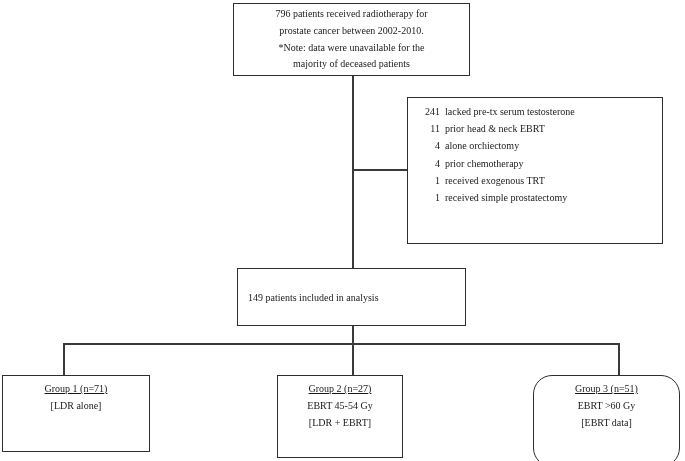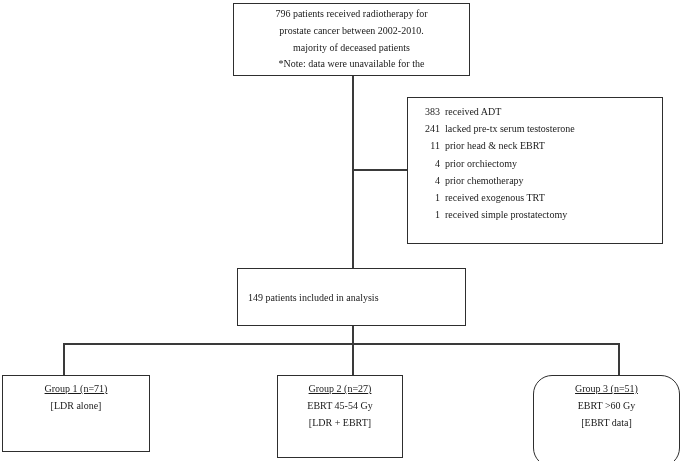--- a/index.html
+++ b/index.html
@@ -56,36 +56,33 @@
   <div class="line hline" style="left:353px; top:169px; width:54px"></div>
   <div class="line vline" style="left:352px; top:310px; height:34px"></div>
   <div class="line hline" style="left:63px; top:343px; width:557px"></div>
   <div class="line vline" style="left:63px; top:343px; height:33px"></div>
   <div class="line vline" style="left:352px; top:343px; height:33px"></div>
   <div class="line vline" style="left:618px; top:343px; height:33px"></div>
 
   <div class="box top-box">
     <div>796 patients received radiotherapy for</div>
     <div>prostate cancer between 2002-2010.</div>
+    <div>*Note: data were unavailable for the</div>
     <div>majority of deceased patients</div>
-    <div>*Note: data were unavailable for the</div>
   </div>
 
   <div class="box excl-box">
-    <div class="excl-row">
-      <span class="excl-num">383</span><span>received ADT</span>
-    </div>
     <div class="excl-row">
       <span class="excl-num">241</span><span>lacked pre-tx serum testosterone</span>
     </div>
     <div class="excl-row">
       <span class="excl-num">11</span><span>prior head &amp; neck EBRT</span>
     </div>
     <div class="excl-row">
-      <span class="excl-num">4</span><span>prior orchiectomy</span>
+      <span class="excl-num">4</span><span>alone orchiectomy</span>
     </div>
     <div class="excl-row">
       <span class="excl-num">4</span><span>prior chemotherapy</span>
     </div>
     <div class="excl-row">
       <span class="excl-num">1</span><span>received exogenous TRT</span>
     </div>
     <div class="excl-row">
       <span class="excl-num">1</span><span>received simple prostatectomy</span>
     </div>

